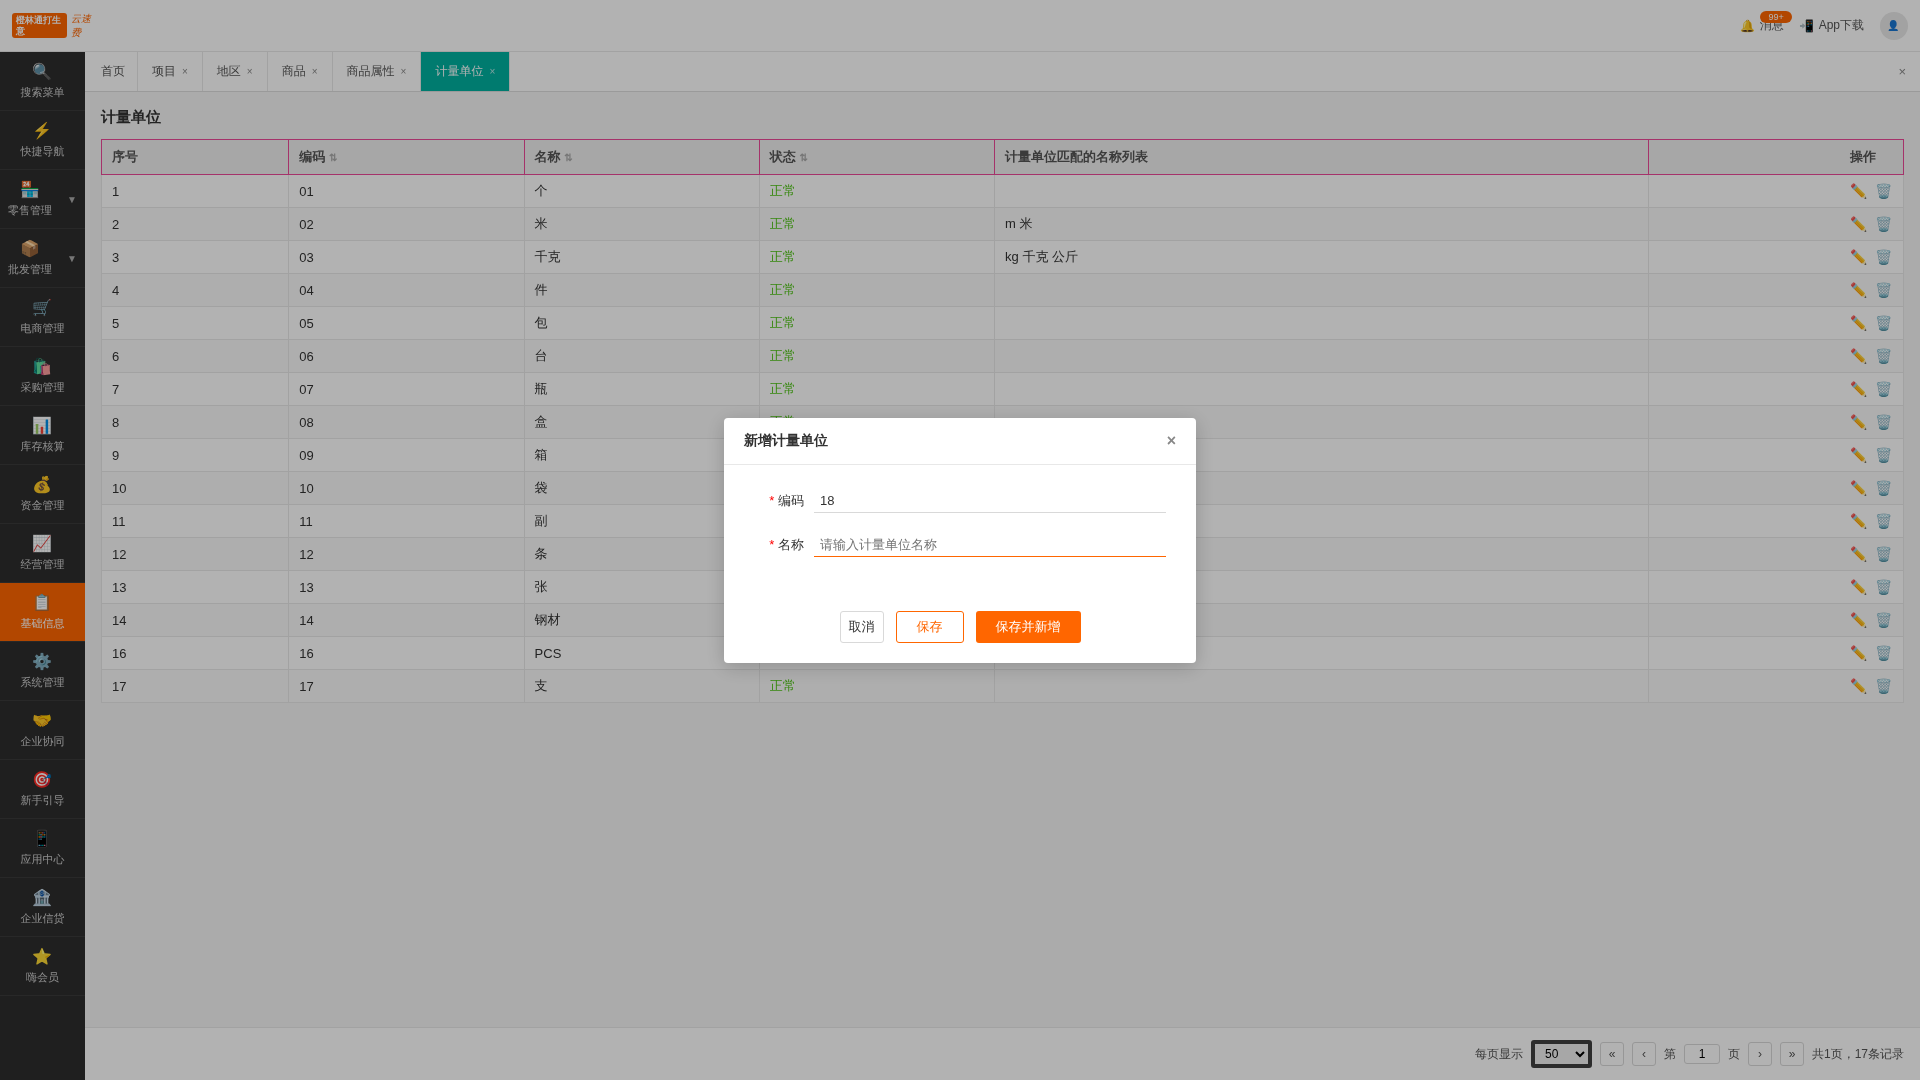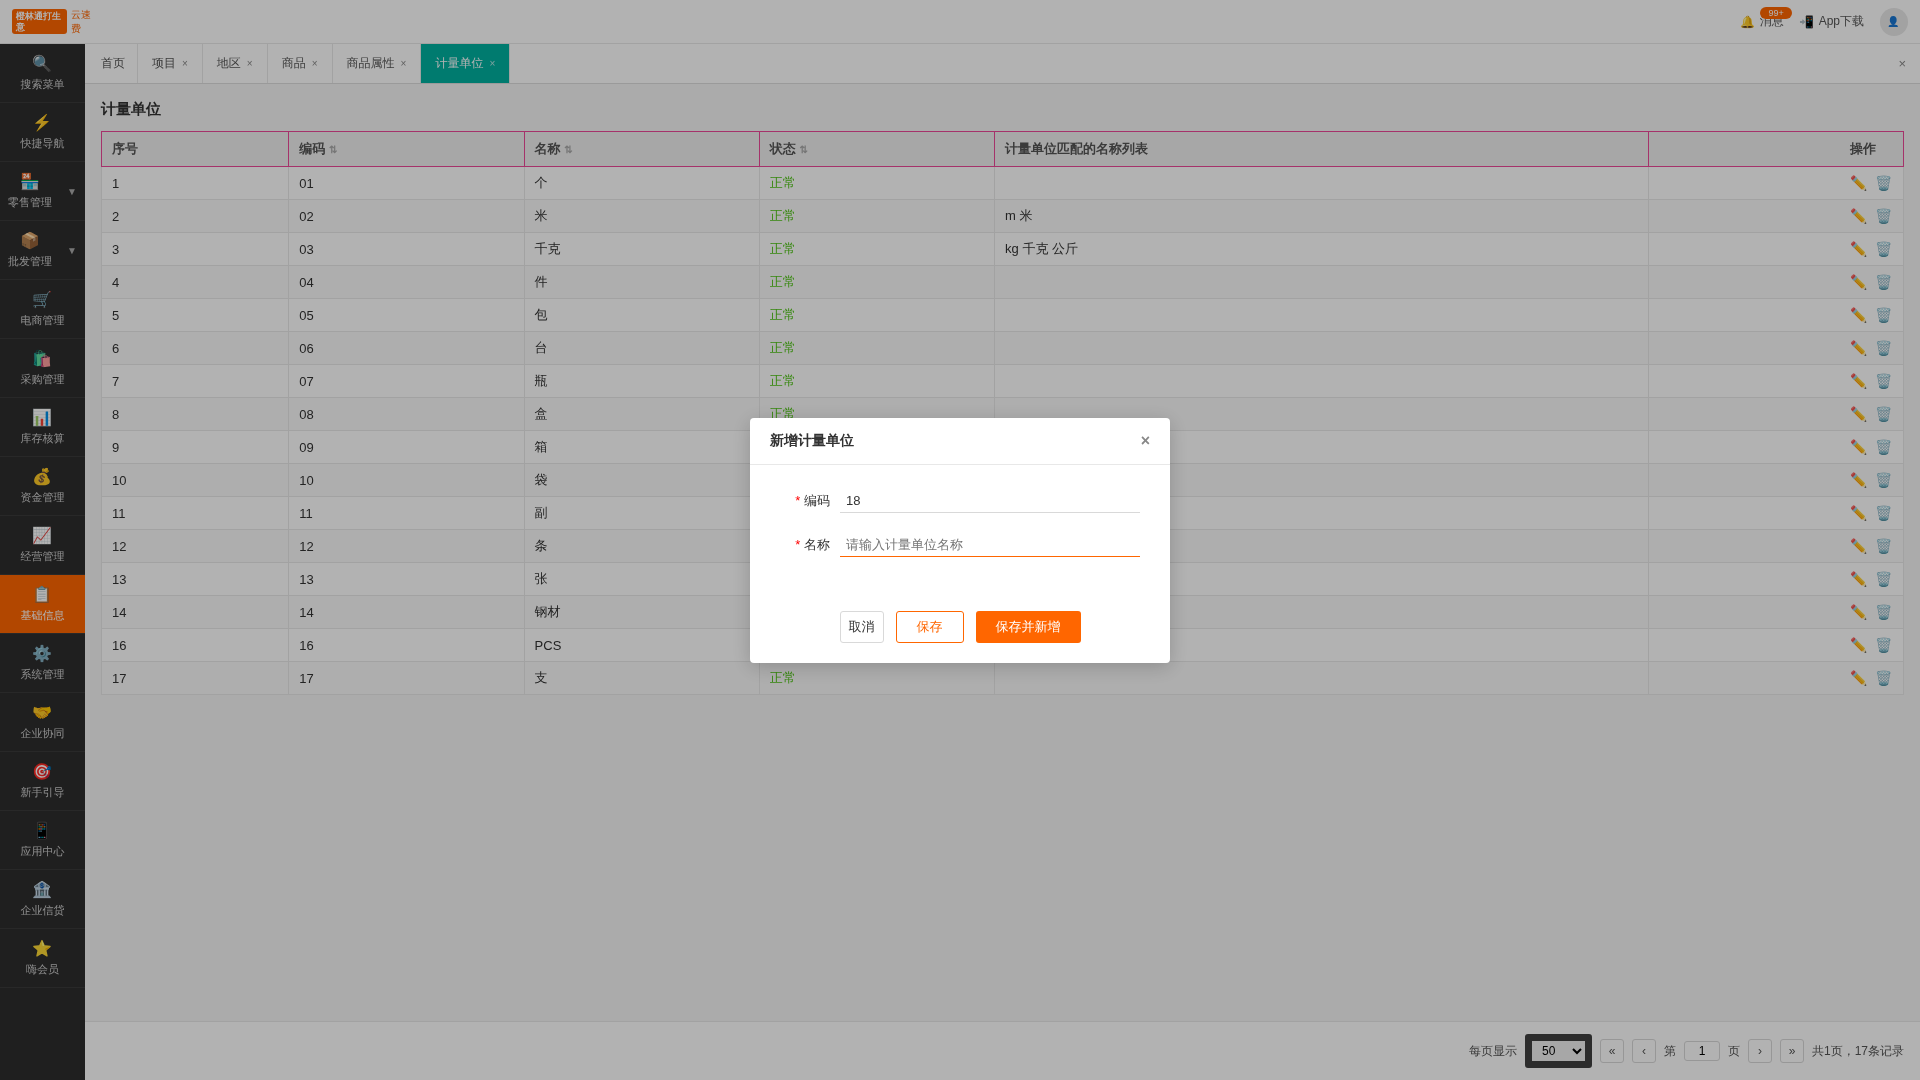--- a/index.html
+++ b/index.html
@@ -1,20 +1,20 @@
 <!DOCTYPE html>
 <html><head>
   <meta charset="utf-8">
   <style>
     * { box-sizing: border-box; margin: 0; padding: 0; }
     body { font-family: 'Microsoft YaHei', Arial, sans-serif; font-size: 13px; background: #f5f5f5; color: #333; height: 1080px; width: 1920px; overflow: hidden; display: flex; flex-direction: column; }
 
     
     .top-header {
-      height: 44px;
+      height: 52px;
       background: #fff;
       border-bottom: 1px solid #e8e8e8;
       display: flex;
       align-items: center;
       padding: 0 12px;
       flex-shrink: 0;
     }
     .logo-area {
       display: flex;
       align-items: center;
@@ -23,21 +23,21 @@
     }
     .logo-box {
       background: #f60;
       color: #fff;
       font-size: 11px;
       font-weight: bold;
       padding: 2px 4px;
       border-radius: 3px;
       line-height: 1.3;
     }
-    .logo-text { font-size: 10px; color: #f60; margin-left: 4px; }
+    .logo-text { font-size: 10px; color: #f60; margin-left: 4px; font-style: italic; }
     .header-spacer { flex: 1; }
     .header-right {
       display: flex;
       align-items: center;
       gap: 16px;
     }
     .header-icon-btn {
       display: flex;
       align-items: center;
       gap: 4px;
@@ -211,21 +211,21 @@
       align-items: center;
       justify-content: flex-end;
       padding: 12px 16px;
       background: #fff;
       border-top: 1px solid #e8e8e8;
       font-size: 12px;
       gap: 8px;
       color: #555;
     }
     .page-size-select {
-      border: 7px solid #404040;
+      border: 4px solid #404040;
       border-radius: 3px;
       padding: 2px 6px;
       font-size: 12px;
     }
     .page-nav-btn {
       border: 1px solid #d9d9d9;
       background: #fff;
       width: 24px;
       height: 24px;
       display: flex;
@@ -252,21 +252,21 @@
       z-index: 1000;
       display: flex;
       align-items: center;
       justify-content: center;
     }
 
     
     .dialog {
       background: #fff;
       border-radius: 4px;
-      width: 420px;
+      width: 472px;
       box-shadow: 0 4px 20px rgba(0,0,0,0.2);
       overflow: hidden;
     }
     .dialog-header {
       display: flex;
       align-items: center;
       justify-content: space-between;
       padding: 14px 20px;
       border-bottom: 1px solid #e8e8e8;
       font-size: 14px;

